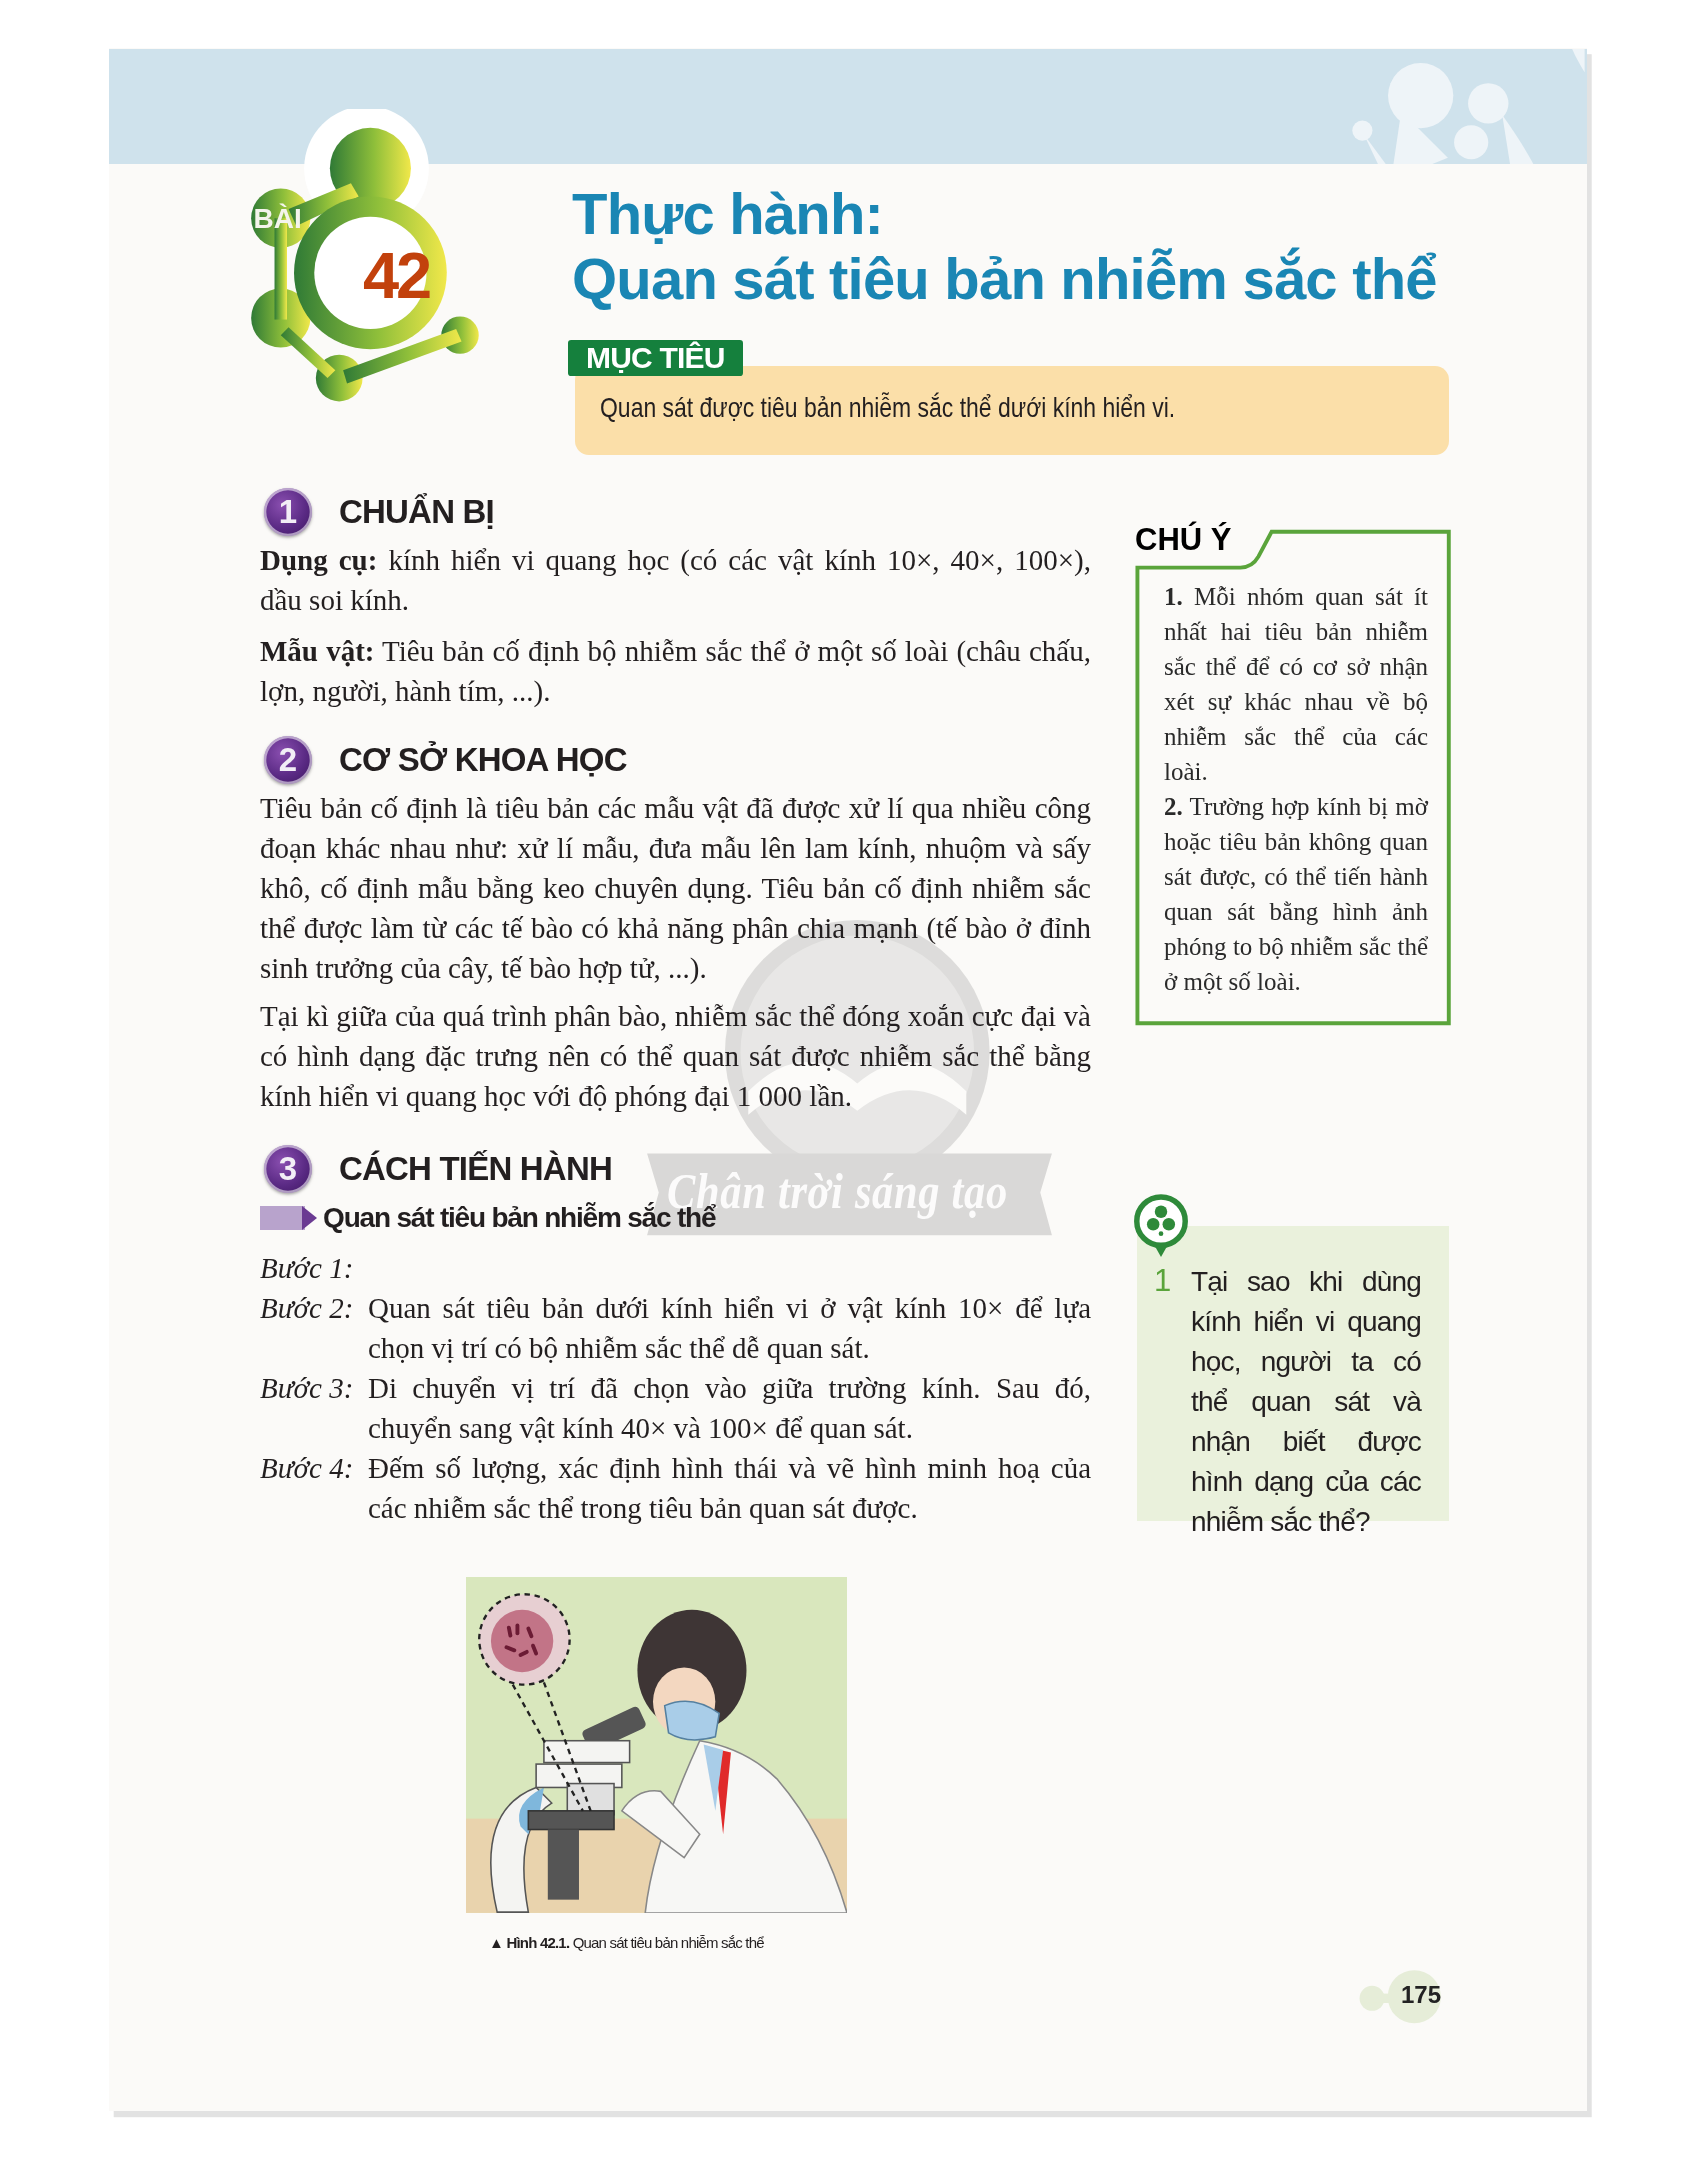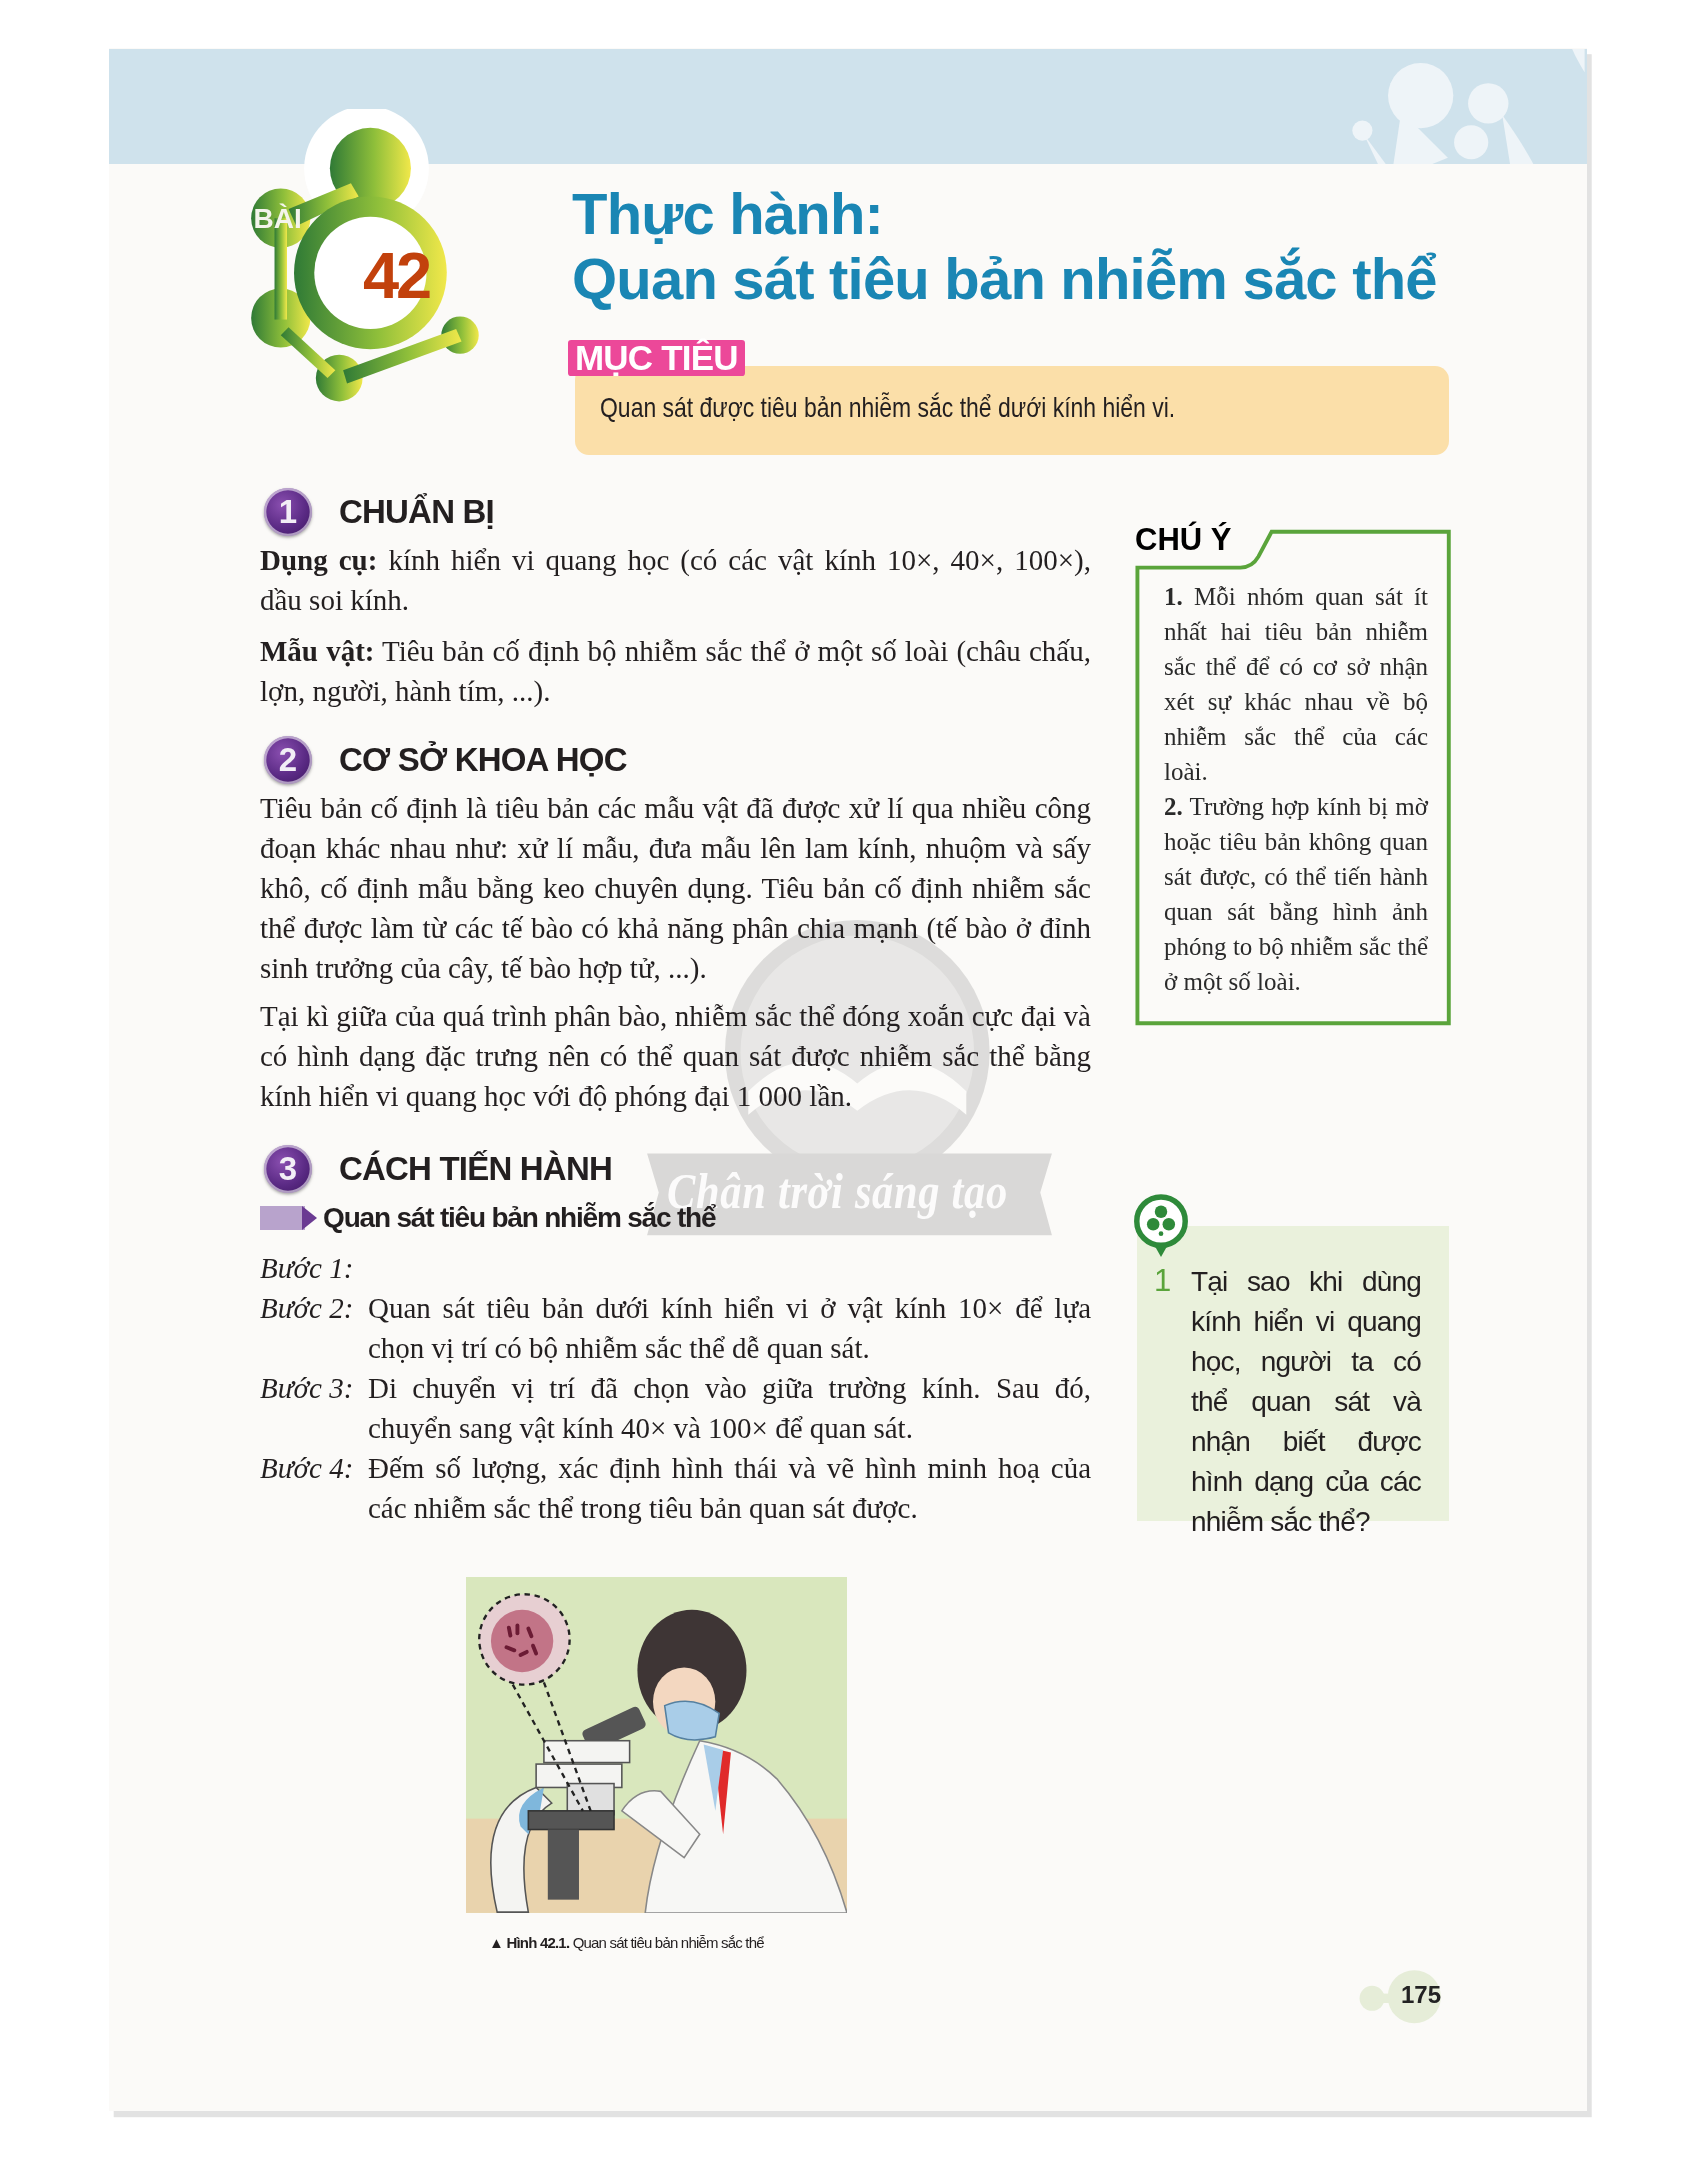--- a/index.html
+++ b/index.html
@@ -8,22 +8,22 @@
   .page { position:absolute; left:109px; top:48px; width:1478px; height:2063px; background:#fbfaf8;
           box-shadow: 4.7px 6.2px 0 #e2e2e2; }
   .band { position:absolute; left:109px; top:49px; width:1478px; height:115px; background:#cfe2ec; overflow:hidden; }
   .abs { position:absolute; }
   .sans { font-family:"Liberation Sans", "DejaVu Sans", sans-serif; }
 
   .title { left:572px; top:181px; color:#1a86b4; font-weight:bold; font-size:58px; line-height:65px;
            font-family:"Liberation Sans", "DejaVu Sans", sans-serif; letter-spacing:-0.8px; }
 
   .obj-box { left:575px; top:366px; width:874px; height:89px; background:#fbdfa9; border-radius:14px; }
-  .obj-label { left:568px; top:340px; background:#ec4899; color:#fff; font-weight:bold; font-size:35px;
-               line-height:36px; padding:0 7px; font-family:"Liberation Sans", "DejaVu Sans", sans-serif;
+  .obj-label { left:568px; top:340px; background:#15803d; color:#fff; font-weight:bold; font-size:30px;
+               line-height:36px; padding:0 18px; font-family:"Liberation Sans", "DejaVu Sans", sans-serif;
                border-radius:3.1px; letter-spacing:-0.8px; }
   .obj-text { left:600px; top:392px; font-size:28px; font-family:"Liberation Sans", "DejaVu Sans", sans-serif;
               transform:scaleX(0.82); transform-origin:left top; white-space:nowrap; }
 
   .sec-head { display:flex; align-items:center; }
   .num-circle { width:48px; height:48px; border-radius:50%;
                 background: radial-gradient(circle at 38% 35%, #8a4fb0 0%, #5a2a84 55%, #3a145c 100%);
                 box-shadow: 0 1.6px 3.1px rgba(0,0,0,0.35), inset 0 0 0 2.3px rgba(255,255,255,0.55);
                 color:#f2eef6; font-weight:bold; font-size:33px; line-height:48px; text-align:center;
                 font-family:"Liberation Sans", "DejaVu Sans", sans-serif; }

